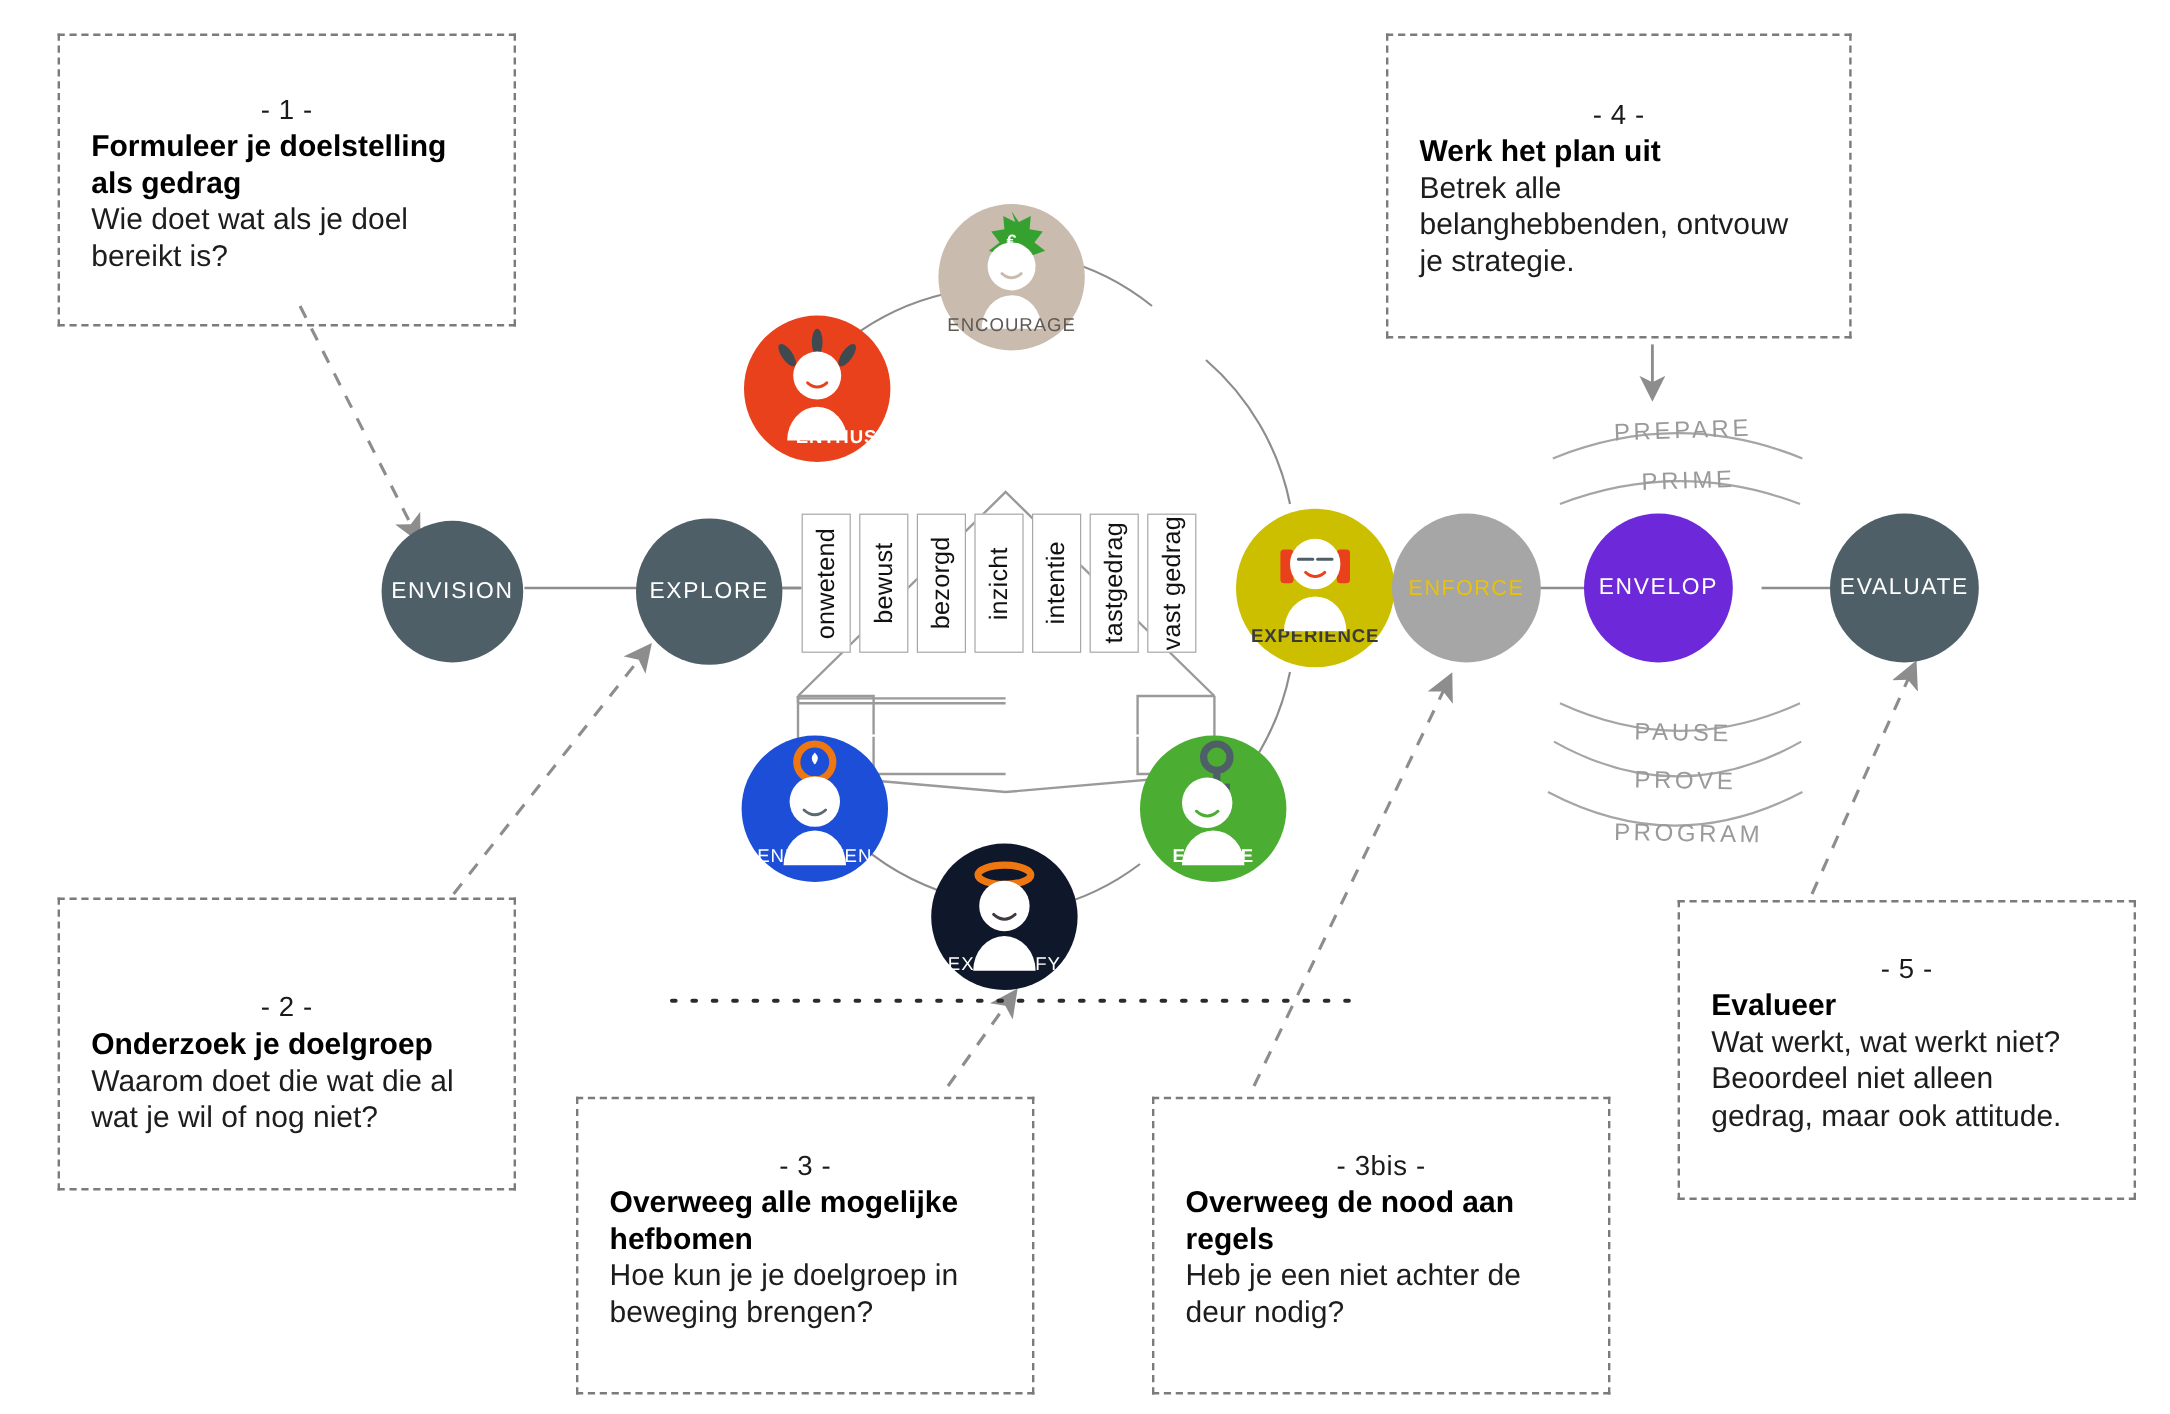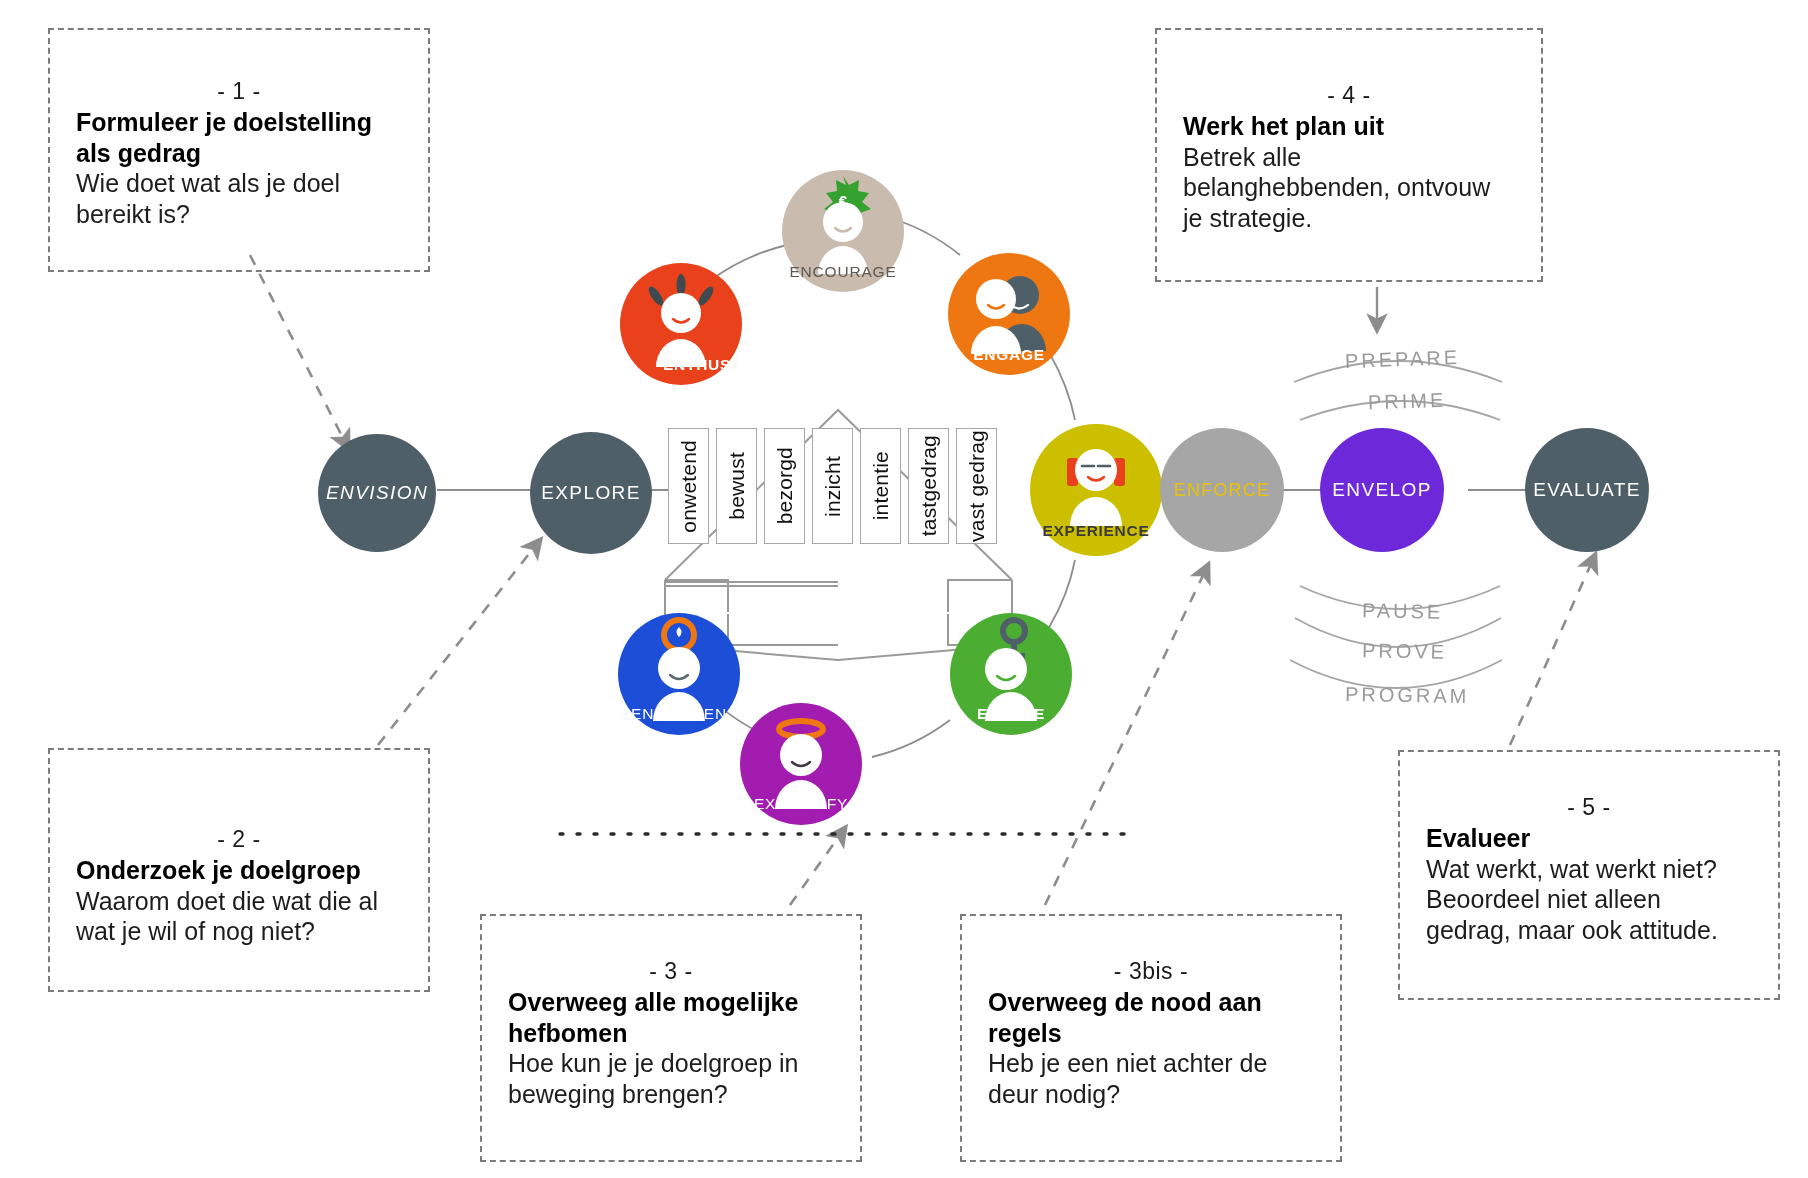--- a/index.html
+++ b/index.html
@@ -107,21 +107,21 @@
       <line x1="250" y1="255" x2="348" y2="448" marker-end="url(#ar)"></line>
       <line x1="378" y1="745" x2="540" y2="540" marker-end="url(#ar)"></line>
       <line x1="790" y1="905" x2="845" y2="828" marker-end="url(#ar)"></line>
       <line x1="1045" y1="905" x2="1208" y2="565" marker-end="url(#ar)"></line>
       <line x1="1510" y1="745" x2="1595" y2="555" marker-end="url(#ar)"></line>
     </g>
 
     <line x1="560" y1="834" x2="1130" y2="834" stroke="#2b2b2b" stroke-width="3.4" stroke-dasharray="3 14" stroke-linecap="round"></line>
   </svg>
 
-  <div class="node big" style="left:318px;top:434px;width:118px;height:118px;background:#4f5f68;font-style:italic;">
+  <div class="node big" style="left:318px;top:434px;width:118px;height:118px;background:#4f5f68;">
     <span class="nlabel">ENVISION</span>
   </div>
 
   <div class="node big" style="left:1030px;top:424px;width:132px;height:132px;background:#cbbf00;">
     <span class="nlabel" style="top:auto;bottom:16px;transform:none;font-size:15.5px;color:#3a3a3a;
                  font-weight:600;letter-spacing:.7px;">EXPERIENCE</span>
 
     <svg width="132" height="132" viewBox="0 0 132 132" style="position:absolute;left:0;top:0;">
       <rect x="37" y="34" width="11" height="28" rx="3" fill="#e8411c"></rect>
       <rect x="84" y="34" width="11" height="28" rx="3" fill="#e8411c"></rect>
@@ -164,45 +164,34 @@
     <svg width="122" height="122" viewBox="0 0 122 122" style="position:absolute;left:0;top:0;">
       <path d="M61,6 l6,9 10,-5 -1,11 11,2 -7,9 9,7 -11,4 3,11 -11,-3 -4,10 -5,-10 -11,3 3,-11 -11,-4 9,-7 -7,-9 11,-2 -1,-11 10,5 z" fill="#35a22f"></path>
       <text x="61" y="36" font-size="15" fill="#fff" text-anchor="middle" font-family="Liberation Sans, sans-serif" font-weight="bold">€</text>
       <circle cx="61" cy="52" r="20" fill="#fff"></circle>
       <path d="M53,58 q8,7 16,0" stroke="#c9bcaf" stroke-width="2.4" fill="none" stroke-linecap="round"></path>
       <path d="M36,104 a25,28 0 0 1 50,0 z" fill="#fff"></path>
     </svg>
     <span class="nlabel" style="color:#5e5952;bottom:11px;font-weight:400;letter-spacing:.8px;">ENCOURAGE</span>
   </div>
 
-  <div class="node small" style="left:948px;top:253px;width:122px;height:122px;background:#ee7711;">
-    <svg width="122" height="122" viewBox="0 0 122 122" style="position:absolute;left:0;top:0;">
-      <circle cx="72" cy="42" r="19" fill="#4f5f68"></circle>
-      <path d="M62,52 q9,7 18,0" stroke="#fff" stroke-width="2.2" fill="none" stroke-linecap="round"></path>
-      <path d="M50,98 a24,27 0 0 1 48,0 z" fill="#4f5f68"></path>
-      <circle cx="48" cy="46" r="20" fill="#fff"></circle>
-      <path d="M40,52 q8,7 16,0" stroke="#ee7711" stroke-width="2.4" fill="none" stroke-linecap="round"></path>
-      <path d="M23,101 a25,28 0 0 1 50,0 z" fill="#fff"></path>
-    </svg>
-    <span class="nlabel" style="color:#fff;bottom:11px;">ENGAGE</span>
-  </div>
 
   <div class="node small" style="left:618px;top:613px;width:122px;height:122px;background:#1d4ed8;">
     <svg width="122" height="122" viewBox="0 0 122 122" style="position:absolute;left:0;top:0;">
       <circle cx="61" cy="22" r="15" fill="none" stroke="#ee7711" stroke-width="6"></circle>
       <rect x="56" y="34" width="10" height="14" fill="#ee7711"></rect>
       <path d="M61,14 q-5,5 0,10 q5,-5 0,-10" fill="#fff"></path>
       <circle cx="61" cy="55" r="21" fill="#fff"></circle>
       <path d="M52,62 q9,8 18,0" stroke="#5b6a72" stroke-width="2.4" fill="none" stroke-linecap="round"></path>
       <path d="M35,108 a26,29 0 0 1 52,0 z" fill="#fff"></path>
     </svg>
     <span class="nlabel" style="color:#fff;bottom:12px;font-weight:400;letter-spacing:.8px;">ENLIGHTEN</span>
   </div>
 
-  <div class="node small" style="left:740px;top:703px;width:122px;height:122px;background:#a21caf;">
+  <div class="node small" style="left:776px;top:703px;width:122px;height:122px;background:#0f172a;">
     <svg width="122" height="122" viewBox="0 0 122 122" style="position:absolute;left:0;top:0;">
       <ellipse cx="61" cy="26" rx="22" ry="8" fill="none" stroke="#ee7711" stroke-width="6"></ellipse>
       <circle cx="61" cy="52" r="21" fill="#fff"></circle>
       <path d="M52,59 q9,8 18,0" stroke="#403840" stroke-width="2.4" fill="none" stroke-linecap="round"></path>
       <path d="M35,106 a26,29 0 0 1 52,0 z" fill="#fff"></path>
     </svg>
     <span class="nlabel" style="color:#fff;bottom:12px;font-weight:400;letter-spacing:.8px;">EXEMPLIFY</span>
   </div>
 
   <div class="node small" style="left:950px;top:613px;width:122px;height:122px;background:#4cad33;">

